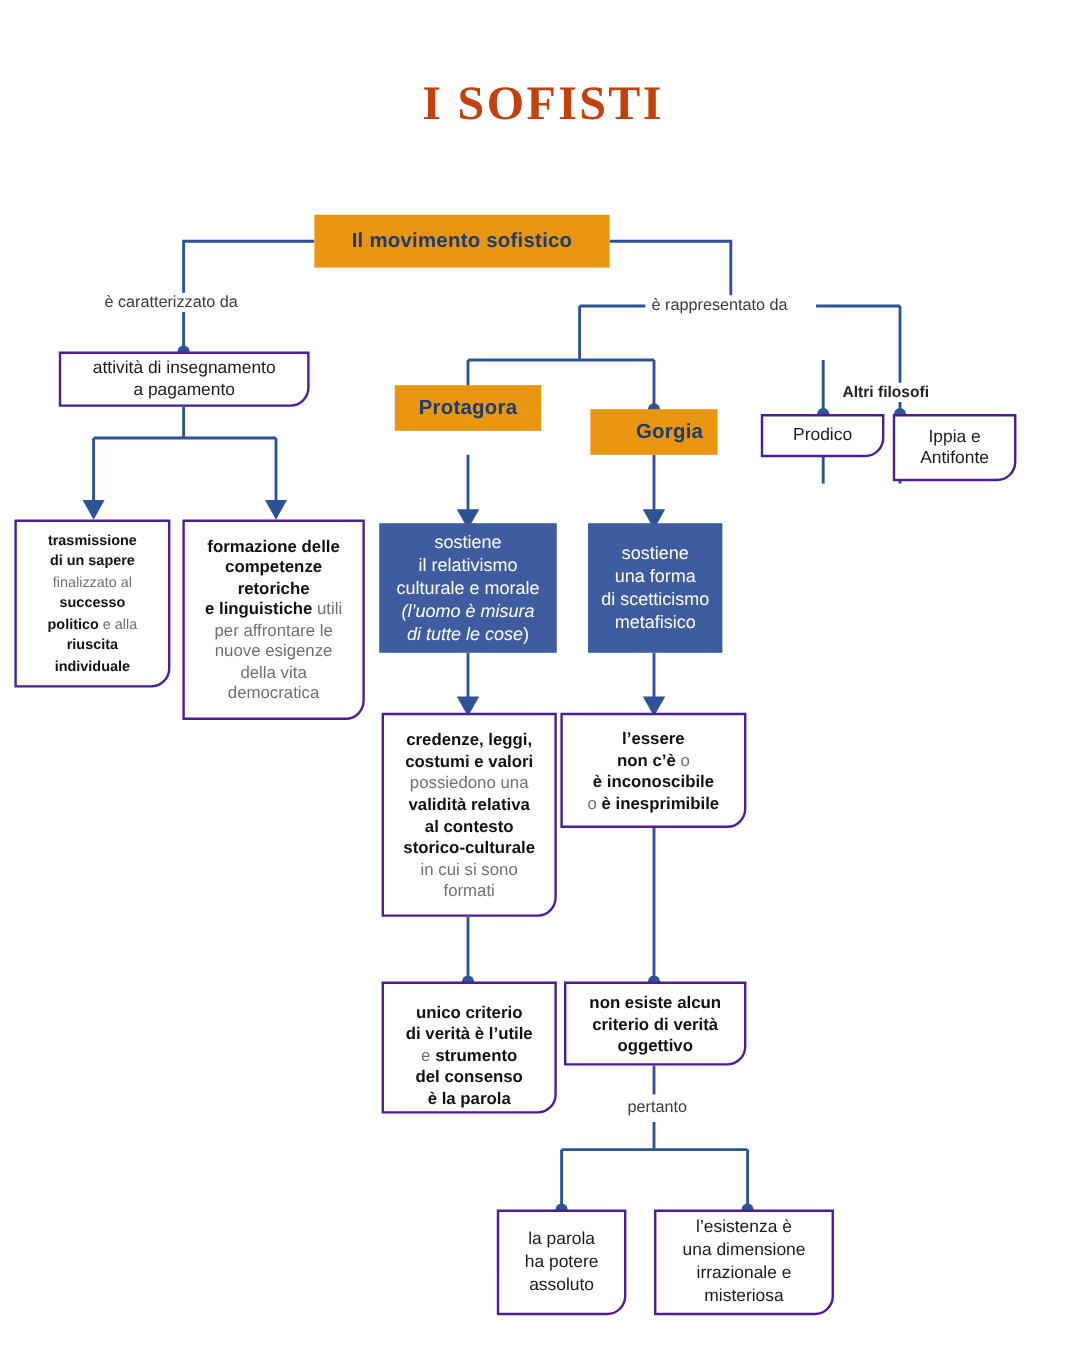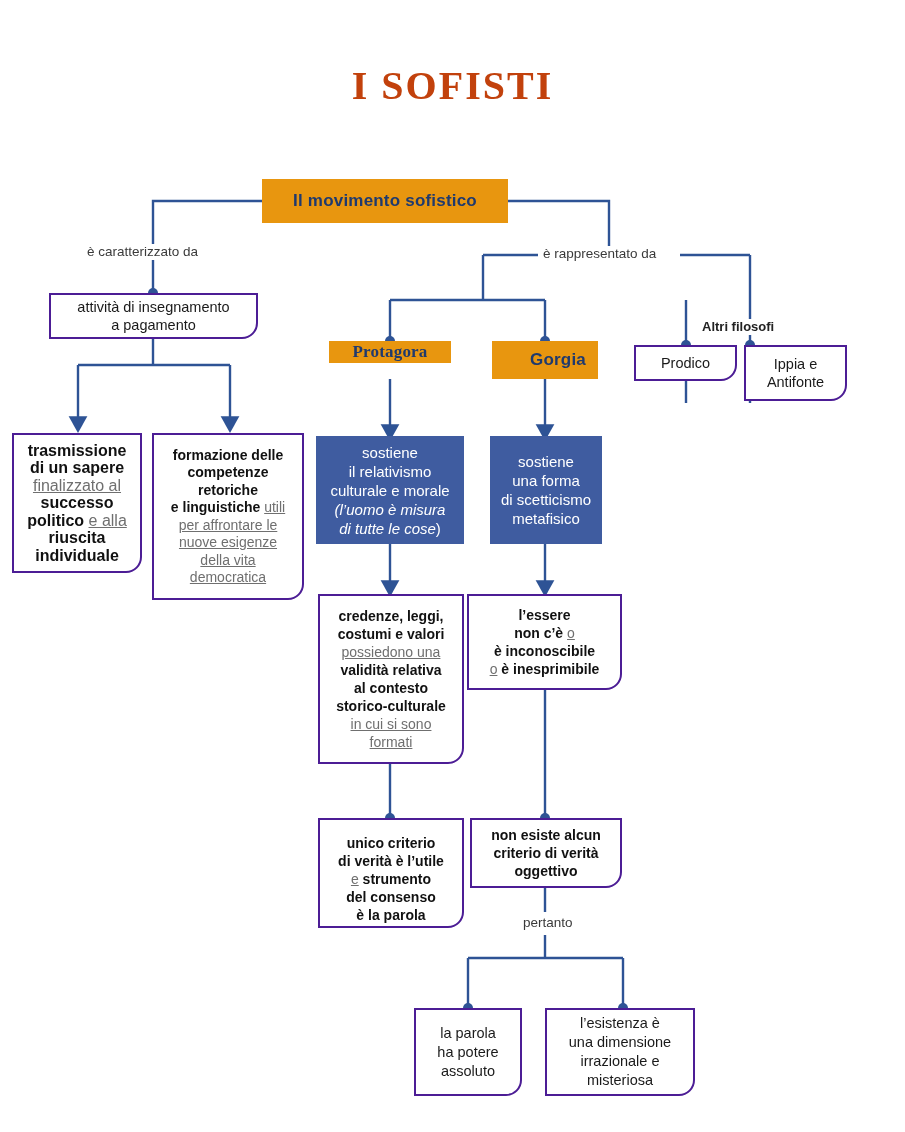--- a/index.html
+++ b/index.html
@@ -46,21 +46,21 @@
   }
 
   
   .n-out{
     background:#ffffff;border:2px solid #4c1d95;
     color:#1a1a1a;font-size:14.5px;line-height:18px;
   }
   .rb{border-bottom-right-radius:16px;}
 
   .n-out b{font-weight:bold;color:#111111;}
-  .n-out .lt{font-weight:normal;color:#6f6f6f;text-decoration:underline;}
+  .n-out .lt{font-weight:normal;color:#6f6f6f;}
   .n-blue i{font-style:italic;}
 
   .inner{padding:6px 8px;}
 </style>
 </head>
 <body>
 
 <div id="stage">
 
   <div id="title">I SOFISTI</div>
@@ -135,35 +135,35 @@
   <div class="node n-orange" style="left:262px;top:179px;width:246px;height:44px;">Il movimento sofistico</div>
 
   <div class="node n-out rb" style="left:49px;top:293px;width:209px;height:46px;">
     <div class="inner">
       <span>attività di insegnamento</span><br>
       <span>a pagamento</span>
     </div>
   </div>
 
   <div class="node n-out rb" style="left:12px;top:433px;width:130px;height:140px;">
-    <div class="inner" style="font-size:16px;line-height:17.5px;">
+    <div class="inner" style="font-size:12px;line-height:17.5px;">
       <b>trasmissione<br>di un sapere</b><br>
       <span class="lt">finalizzato al</span><br>
       <b>successo<br>politico</b> <span class="lt">e alla</span><br>
       <b>riuscita<br>individuale</b>
     </div>
   </div>
 
   <div class="node n-out rb" style="left:152px;top:433px;width:152px;height:167px;">
     <div class="inner" style="font-size:14px;line-height:17.5px;">
       <b>formazione delle<br>competenze<br>retoriche<br>e linguistiche</b> <span class="lt">utili<br>per affrontare le<br>nuove esigenze<br>della vita<br>democratica</span>
     </div>
   </div>
 
-  <div class="node n-orange" style="left:329px;top:341px;width:122px;height:22px;font-family:Liberation Serif, serif;">Protagora</div>
+  <div class="node n-orange" style="left:329px;top:321px;width:122px;height:38px;">Protagora</div>
 
   <div class="node n-orange" style="left:492px;top:341px;width:106px;height:38px;padding-left:26px;">Gorgia</div>
 
   <div class="node n-blue" style="left:316px;top:436px;width:148px;height:108px;">
     <div class="inner" style="line-height:19px;">
       <span>sostiene</span><br>
       <span>il relativismo</span><br>
       <span>culturale e morale</span><br>
       <i>(l’uomo è misura</i><br>
       <i>di tutte le cose</i><span>)</span>

